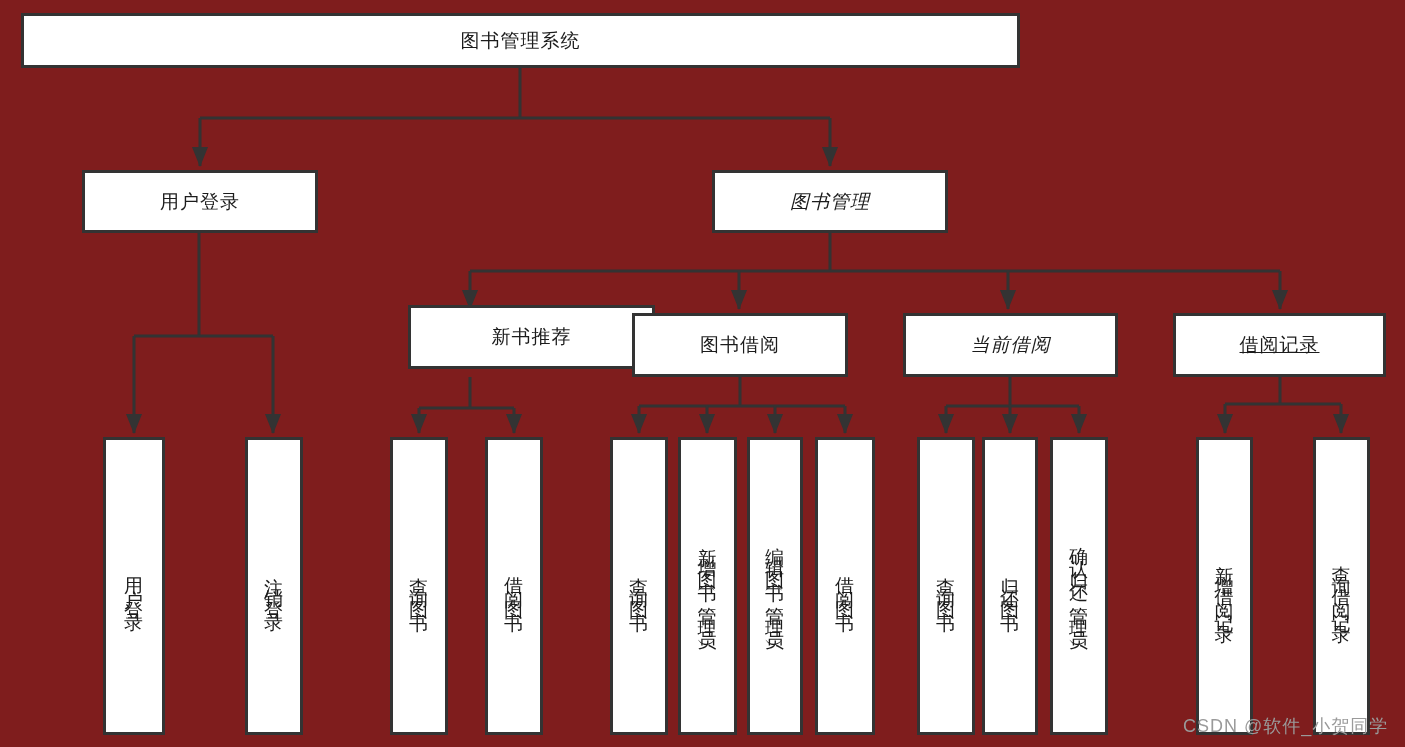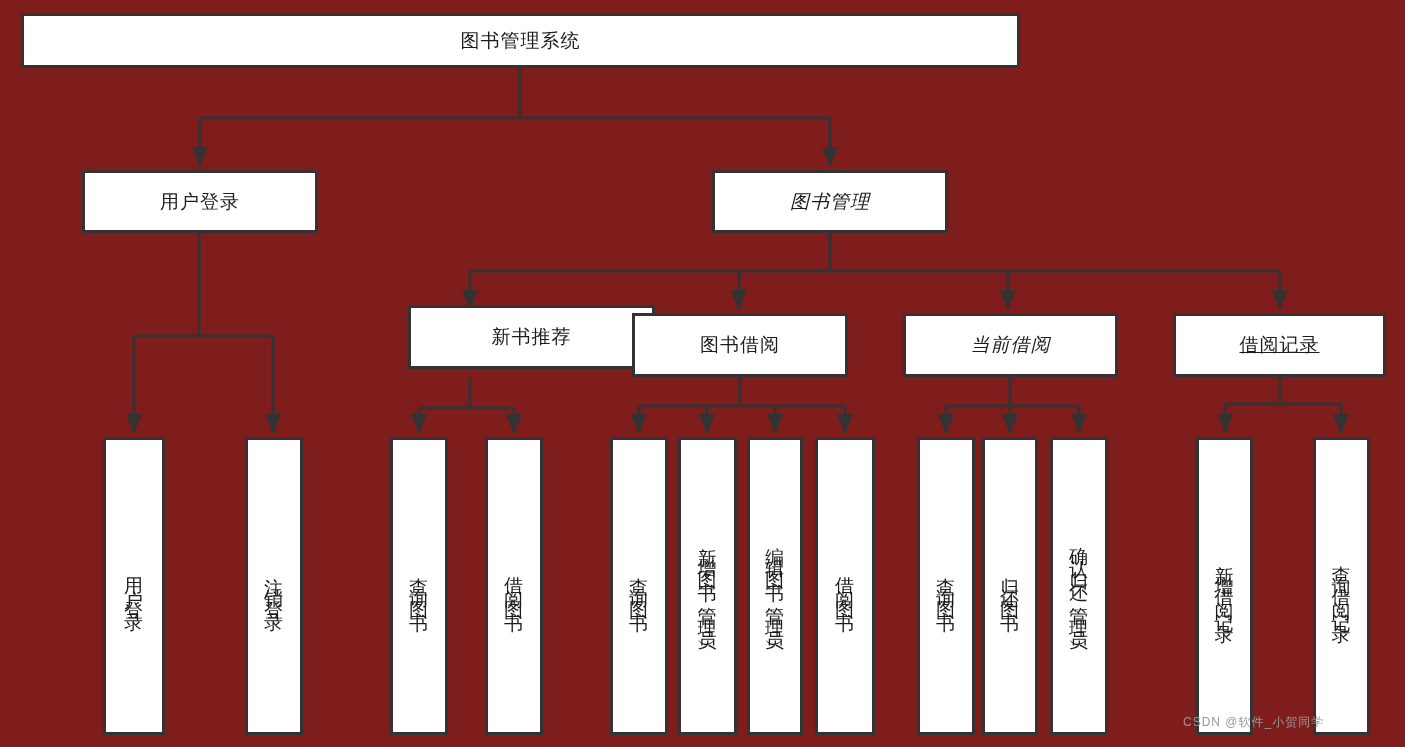--- a/index.html
+++ b/index.html
@@ -42,21 +42,21 @@
     writing-mode: vertical-rl;
     text-orientation: mixed;
     letter-spacing: 12px;
     line-height: 1;
     white-space: nowrap;
   }
   .watermark {
     position: absolute;
     left: 1183px;
     top: 714px;
-    font-size: 12px;
+    font-size: 18px;
     color: #9a9a9a;
     letter-spacing: 1px;
     z-index: 3;
     white-space: nowrap;
   }
 </style>
 </head>
 <body>
 
 <div class="canvas">

